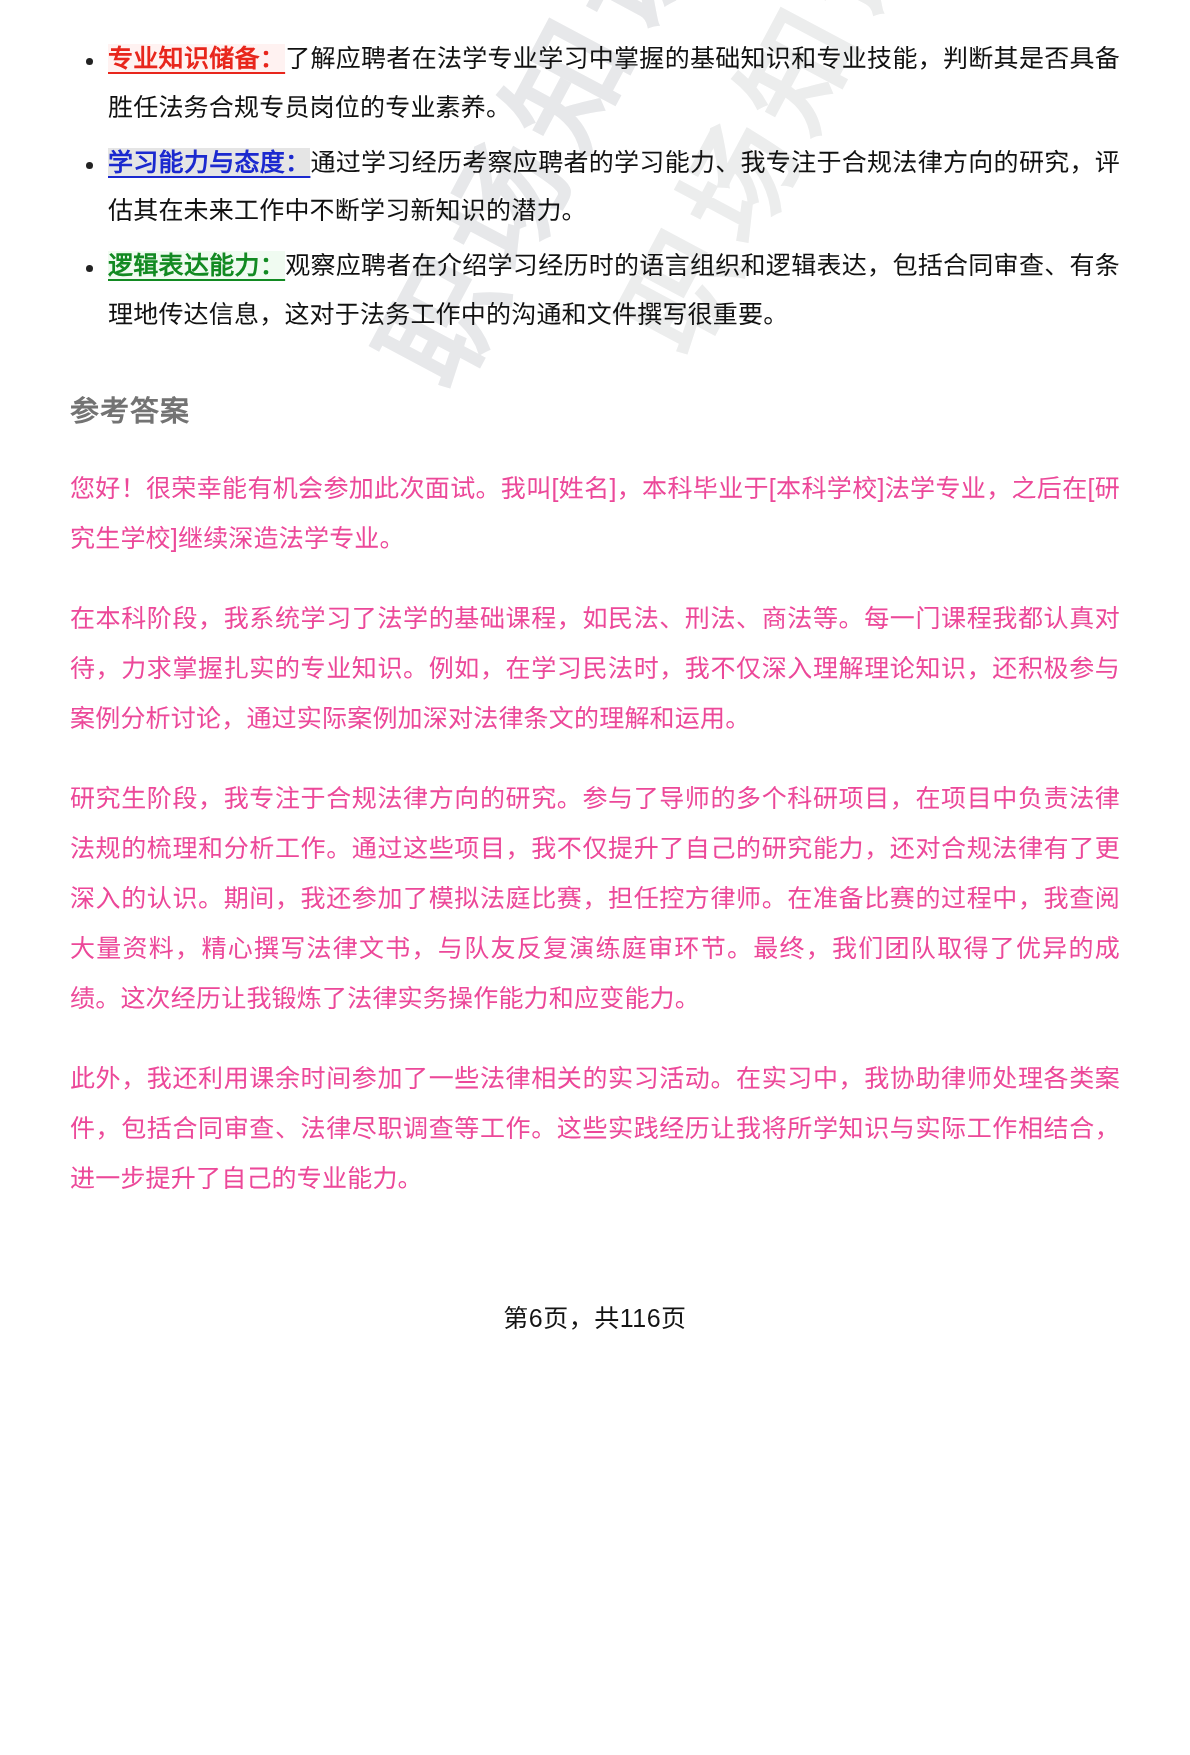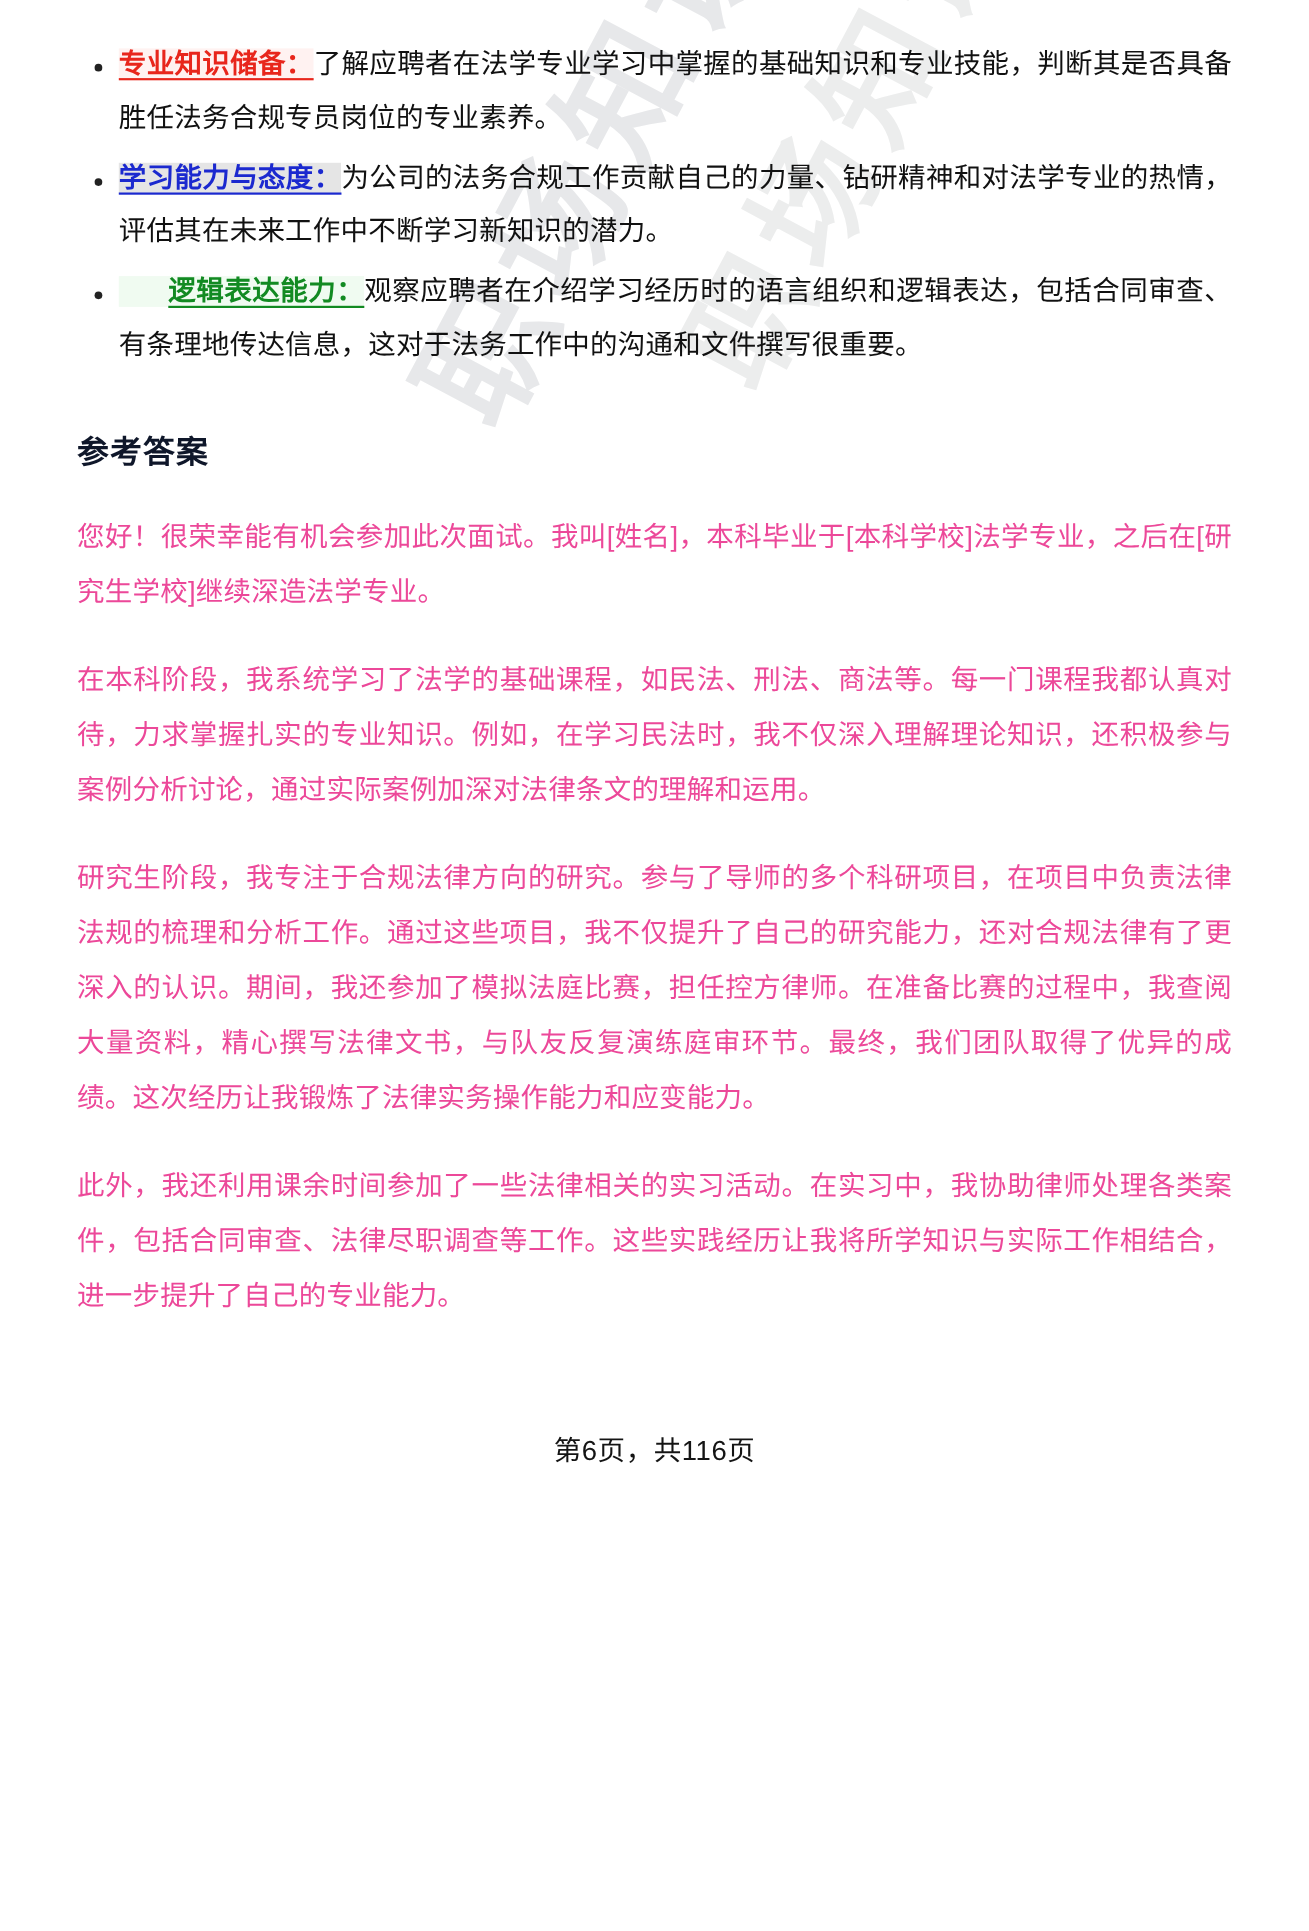--- a/index.html
+++ b/index.html
@@ -82,26 +82,26 @@
     background: #222;
     border-radius: 50%;
   }
   .lead {
     font-weight: 700;
     text-decoration: underline;
     text-underline-offset: 5px;
   }
   .lead.red   { color: #e8261c; background: #fff2f1; }
   .lead.blue  { color: #1b29cf; background: #e5e5e5; }
-  .lead.green { color: #128a22; background: #f0fbf1; padding-left: 45px; }
+  .lead.green { color: #128a22; background: #f0fbf1; }
 
   h2.section-title {
     font-size: 29px;
     font-weight: 700;
-    color: #0f172a;
+    color: #737373;
     margin: 48px 0 34px 0;
     letter-spacing: 1px;
   }
 
   p.body-par {
     font-size: 25px;
     line-height: 2.0;
     margin: 0 0 30px 0;
     text-align: justify;
     letter-spacing: 0.2px;
@@ -130,21 +130,21 @@
     <div class="watermark wm2">职场知识库</div>
   </div>
 
   <div class="content">
 
     <ul class="bullets">
       <li>
         <span class="lead red">专业知识储备：</span><span>了解应聘者在法学专业学习中掌握的基础知识和专业技能，判断其是否具备胜任法务合规专员岗位的专业素养。</span>
       </li>
       <li>
-        <span class="lead blue">学习能力与态度：</span><span>为公司的法务合规工作贡献自己的力量、钻研精神和对法学专业的热情，评估其在未来工作中不断学习新知识的潜力。</span>
+        <span class="lead blue">学习能力与态度：</span><span>通过学习经历考察应聘者的学习能力、我专注于合规法律方向的研究，评估其在未来工作中不断学习新知识的潜力。</span>
       </li>
       <li>
         <span class="lead green">逻辑表达能力：</span><span>观察应聘者在介绍学习经历时的语言组织和逻辑表达，包括合同审查、有条理地传达信息，这对于法务工作中的沟通和文件撰写很重要。</span>
       </li>
     </ul>
 
     <h2 class="section-title">参考答案</h2>
 
     <p class="body-par">您好！很荣幸能有机会参加此次面试。我叫[姓名]，本科毕业于[本科学校]法学专业，之后在[研究生学校]继续深造法学专业。</p>
     <p class="body-par">在本科阶段，我系统学习了法学的基础课程，如民法、刑法、商法等。每一门课程我都认真对待，力求掌握扎实的专业知识。例如，在学习民法时，我不仅深入理解理论知识，还积极参与案例分析讨论，通过实际案例加深对法律条文的理解和运用。</p>

